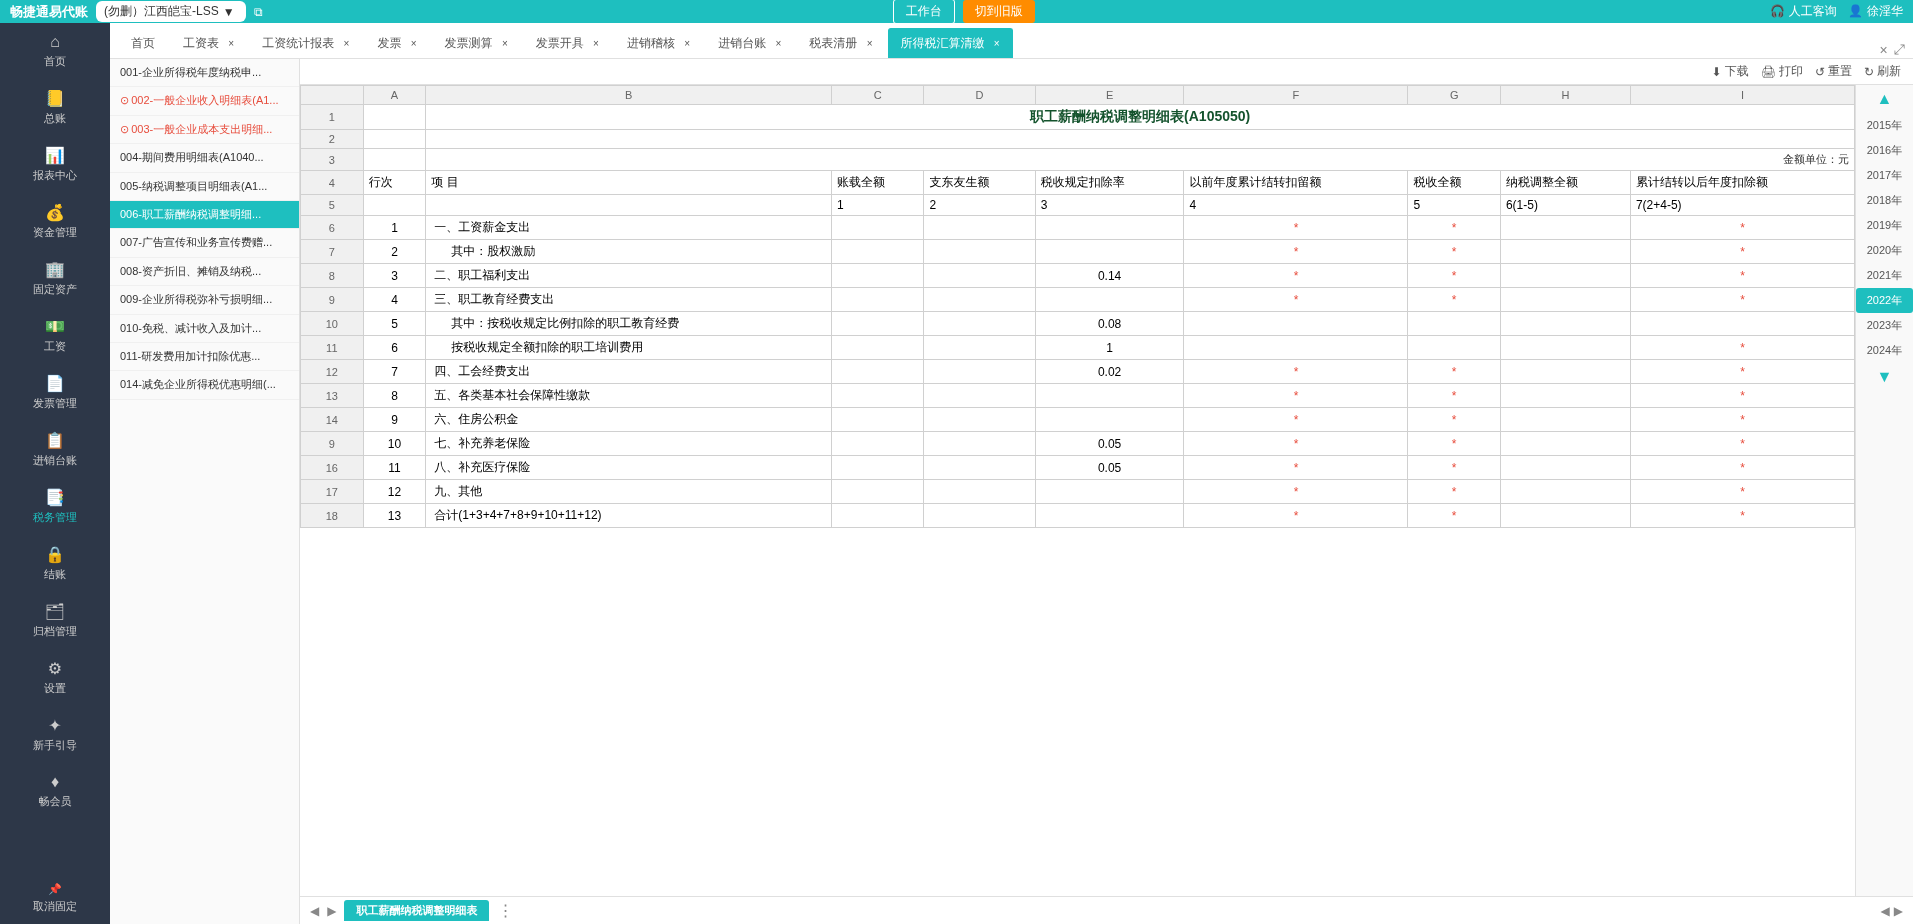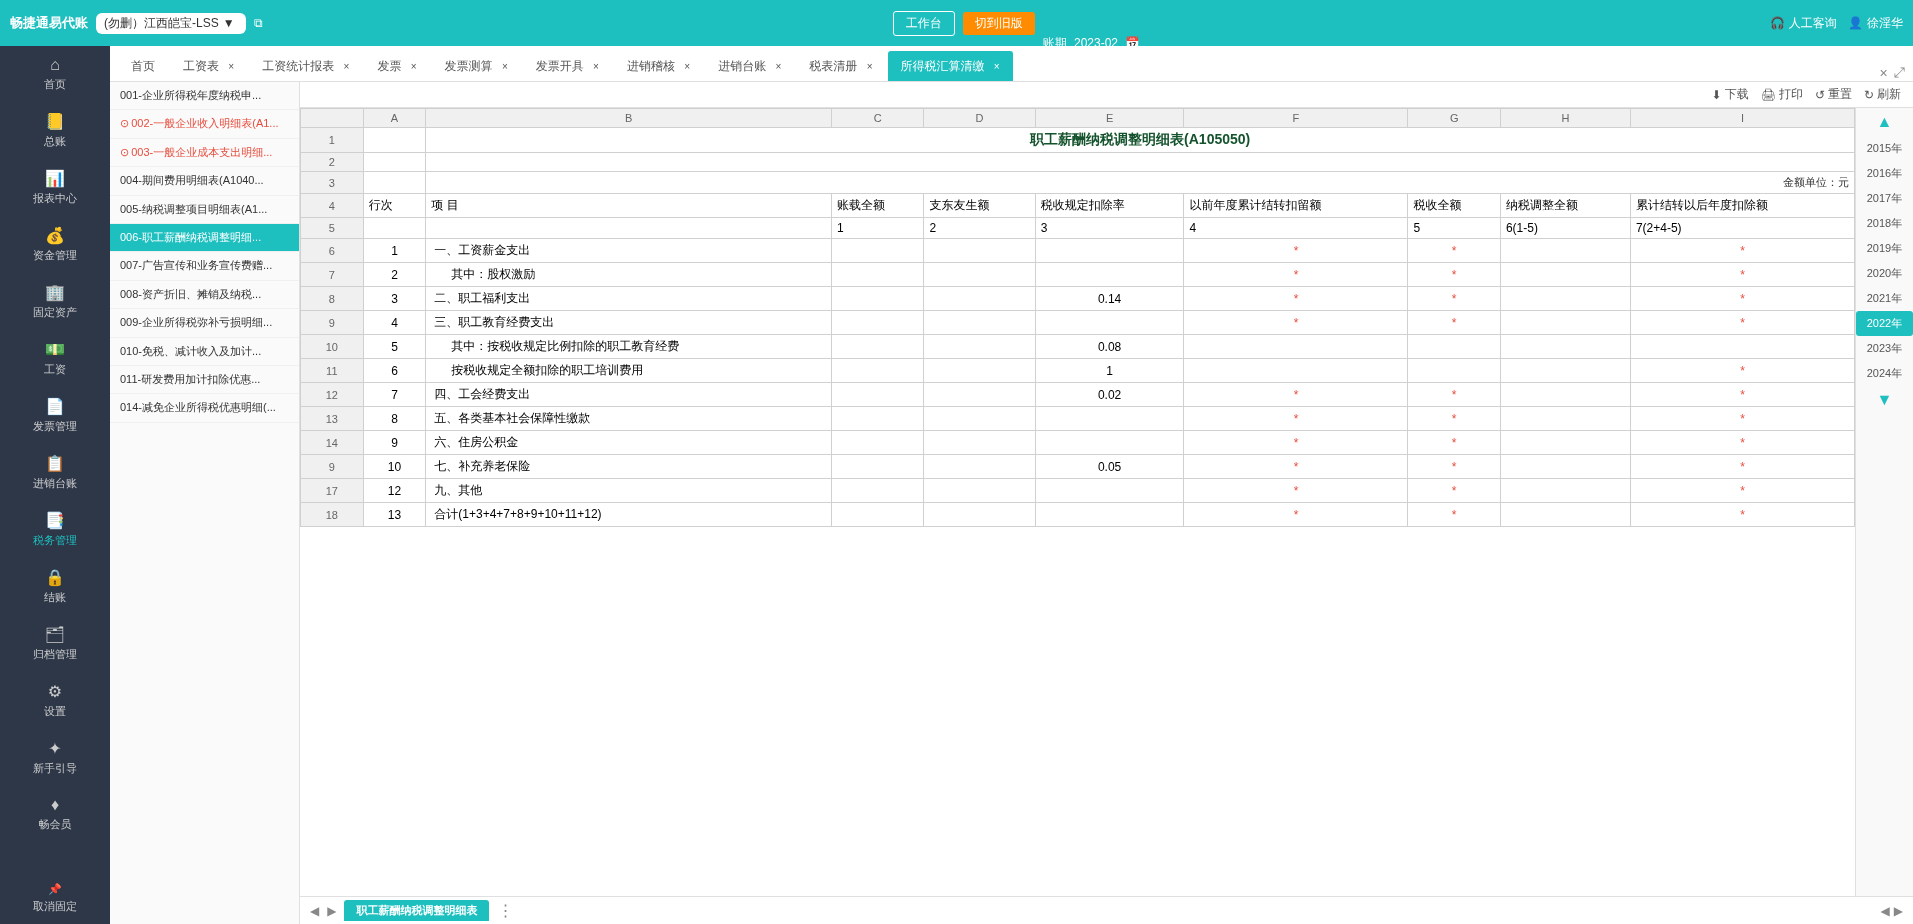--- a/index.html
+++ b/index.html
@@ -1,19 +1,19 @@
 <!DOCTYPE html>
 <html><head>
   <meta charset="utf-8">
   <style>
     * { box-sizing: border-box; margin: 0; padding: 0; }
     body { font-family: 'Microsoft YaHei', Arial, sans-serif; font-size: 12px; background: #f0f2f5; display: flex; flex-direction: column; height: 924px; overflow: hidden; }
 
     
-    .top-bar { height: 46px; background: #1ebfbf; display: flex; align-items: center; padding: 0 10px; justify-content: space-between; flex-shrink: 0; }
+    .top-bar { height: 23px; background: #1ebfbf; display: flex; align-items: center; padding: 0 10px; justify-content: space-between; flex-shrink: 0; }
     .top-bar-left { display: flex; align-items: center; gap: 8px; }
     .app-logo { color: white; font-size: 13px; font-weight: bold; white-space: nowrap; }
     .company-selector { background: white; border-radius: 6px; padding: 2px 8px; font-size: 12px; color: #333; display: flex; align-items: center; gap: 4px; cursor: pointer; min-width: 150px; }
     .top-bar-center { display: flex; align-items: center; gap: 8px; }
     .btn-workspace { background: #1ebfbf; border: 1px solid white; color: white; padding: 3px 12px; border-radius: 3px; cursor: pointer; font-size: 12px; }
     .btn-switch { background: #ff8c00; border: none; color: white; padding: 3px 12px; border-radius: 3px; cursor: pointer; font-size: 12px; }
     .period-label { color: white; font-size: 12px; margin-top: 40px; }
     .top-bar-right { display: flex; align-items: center; gap: 12px; color: white; font-size: 12px; }
 
     
@@ -425,20 +425,32 @@
                     <td class="label-cell">七、补充养老保险</td>
                     <td class="data-cell"></td>
                     <td class="data-cell"></td>
                     <td class="data-cell">0.05</td>
                     <td class="data-cell"><span class="asterisk">*</span></td>
                     <td class="data-cell"><span class="asterisk">*</span></td>
                     <td class="data-cell"></td>
                     <td class="data-cell"><span class="asterisk">*</span></td>
                   </tr>
                   <tr>
+                    <td class="row-num">16</td>
+                    <td class="data-cell">11</td>
+                    <td class="label-cell">八、补充医疗保险</td>
+                    <td class="data-cell"></td>
+                    <td class="data-cell"></td>
+                    <td class="data-cell">0.05</td>
+                    <td class="data-cell"><span class="asterisk">*</span></td>
+                    <td class="data-cell"><span class="asterisk">*</span></td>
+                    <td class="data-cell"></td>
+                    <td class="data-cell"><span class="asterisk">*</span></td>
+                  </tr>
+                  <tr>
                     <td class="row-num">17</td>
                     <td class="data-cell">12</td>
                     <td class="label-cell">九、其他</td>
                     <td class="data-cell"></td>
                     <td class="data-cell"></td>
                     <td class="data-cell"></td>
                     <td class="data-cell"><span class="asterisk">*</span></td>
                     <td class="data-cell"><span class="asterisk">*</span></td>
                     <td class="data-cell"></td>
                     <td class="data-cell"><span class="asterisk">*</span></td>

